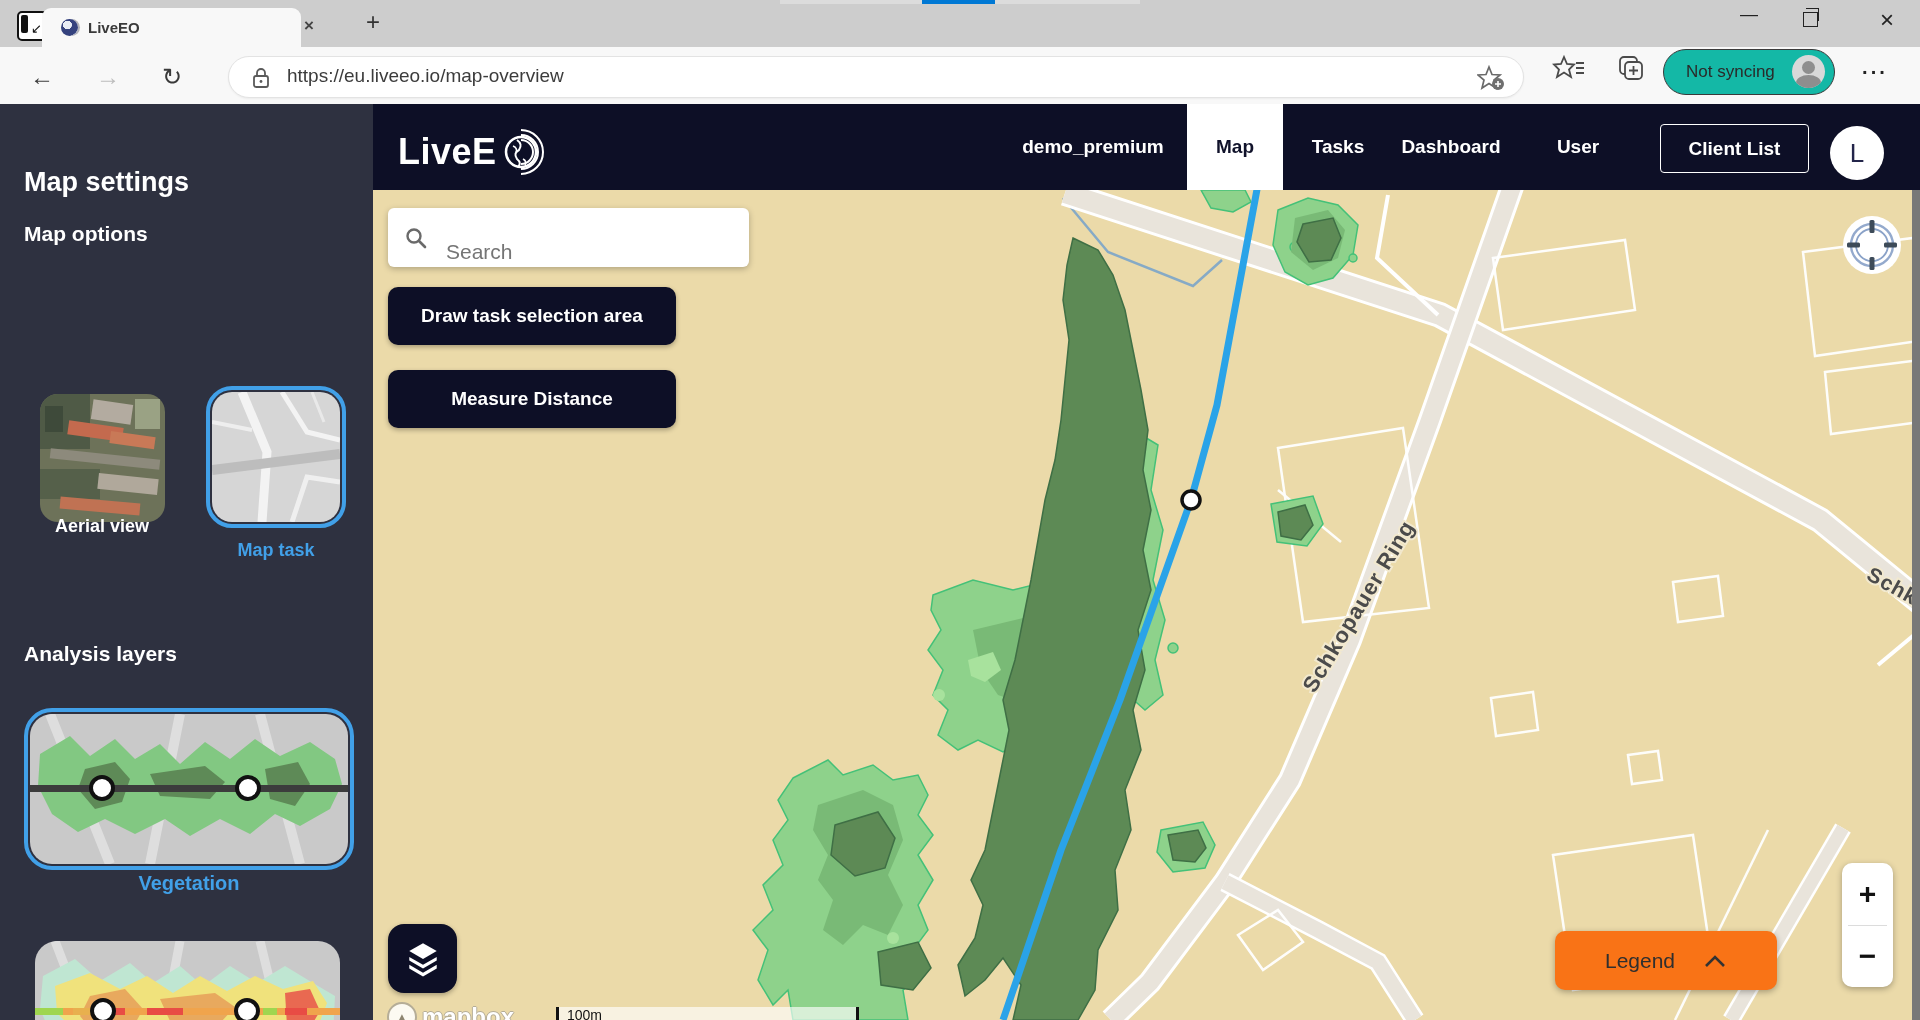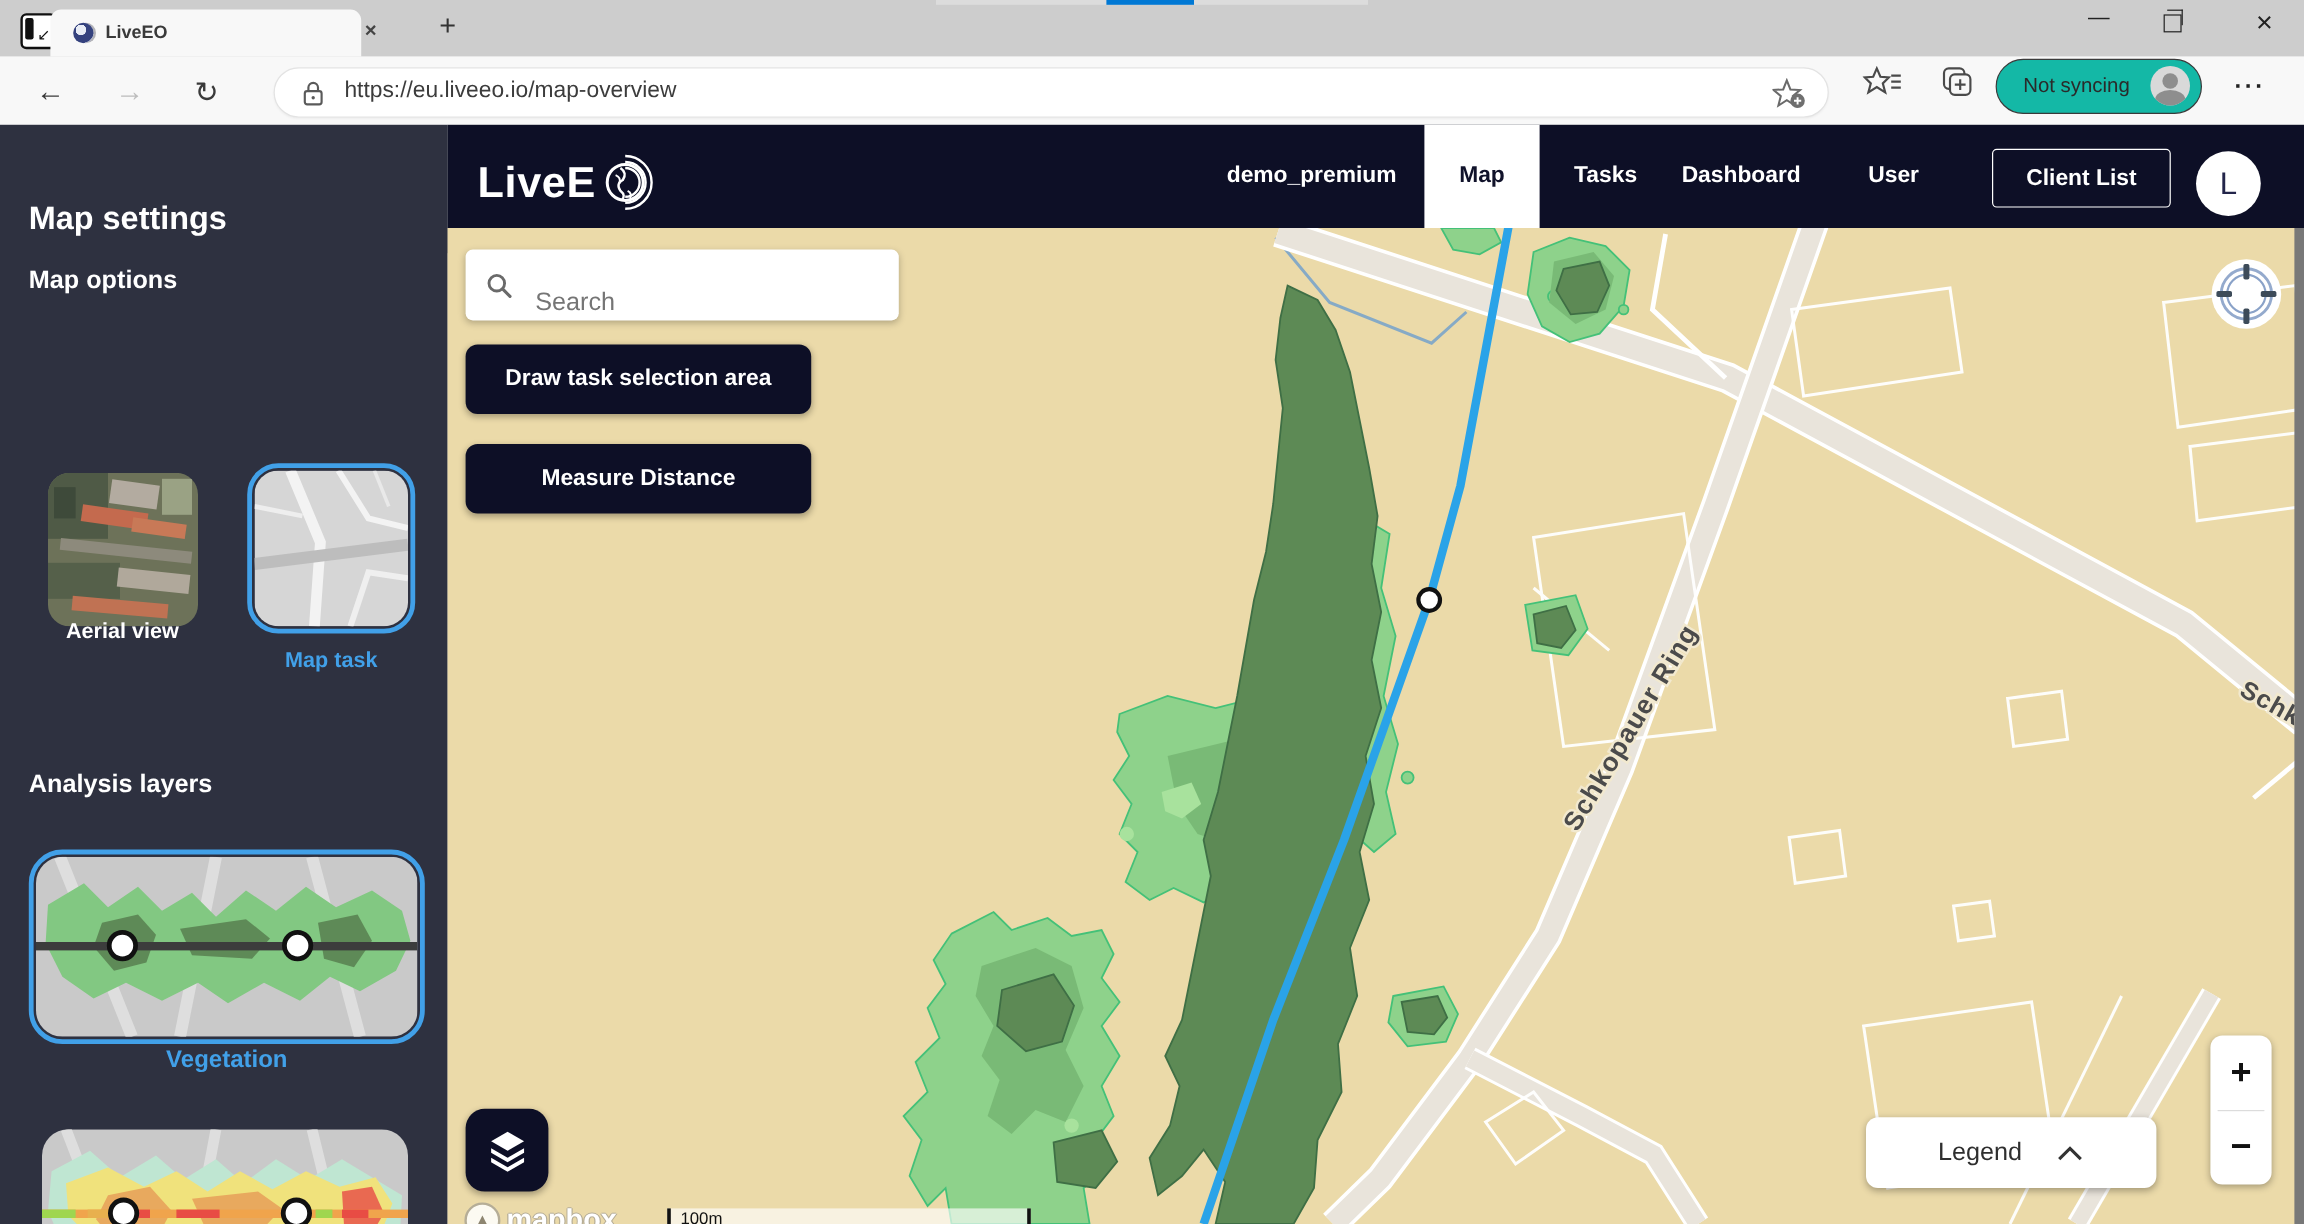--- a/index.html
+++ b/index.html
@@ -77,21 +77,21 @@
 
   
   .mapbtn{background:#0d0f26;color:#fff;border-radius:10px;display:flex;align-items:center;justify-content:center;
           font-size:19px;font-weight:700;box-shadow:0 2px 5px rgba(0,0,0,.3);}
   #searchbox{left:15px;top:18px;width:361px;height:59px;background:#fff;border-radius:6px;
              box-shadow:0 2px 6px rgba(0,0,0,.25);display:flex;align-items:center;}
   #search-ph{margin-left:18px;font-size:21px;color:#757575;margin-top:29px;}
   #btn-draw{left:15px;top:97px;width:288px;height:58px;}
   #btn-measure{left:15px;top:180px;width:288px;height:58px;}
   #layersbtn{left:15px;top:734px;width:69px;height:69px;border-radius:16px;}
-  #legend{left:1182px;top:741px;width:242px;height:59px;background:#ffffff;border-radius:10px;
+  #legend{left:1182px;top:741px;width:222px;height:59px;background:#f97316;border-radius:10px;
           box-shadow:0 2px 6px rgba(0,0,0,.3);display:flex;align-items:center;justify-content:center;gap:28px;}
   #legend-label{font-size:21px;color:#2f2f2f;}
   #zoomctl{left:1469px;top:673px;width:51px;height:124px;background:#fff;border-radius:10px;
            box-shadow:0 2px 6px rgba(0,0,0,.3);display:flex;flex-direction:column;}
   .zoomcell{flex:1;display:flex;align-items:center;justify-content:center;font-size:30px;font-weight:700;color:#111;}
   #zoom-divider{height:1px;background:#dcdcdc;margin:0 6px;}
   #compass{left:1466px;top:22px;}
   #scalebar{left:183px;top:817px;width:289px;height:13px;background:rgba(255,255,255,.65);
             border-left:3px solid #111;border-right:3px solid #111;font-size:14px;color:#111;padding-left:8px;}
   #mapbox-logo{left:14px;top:812px;display:flex;align-items:center;gap:5px;}

